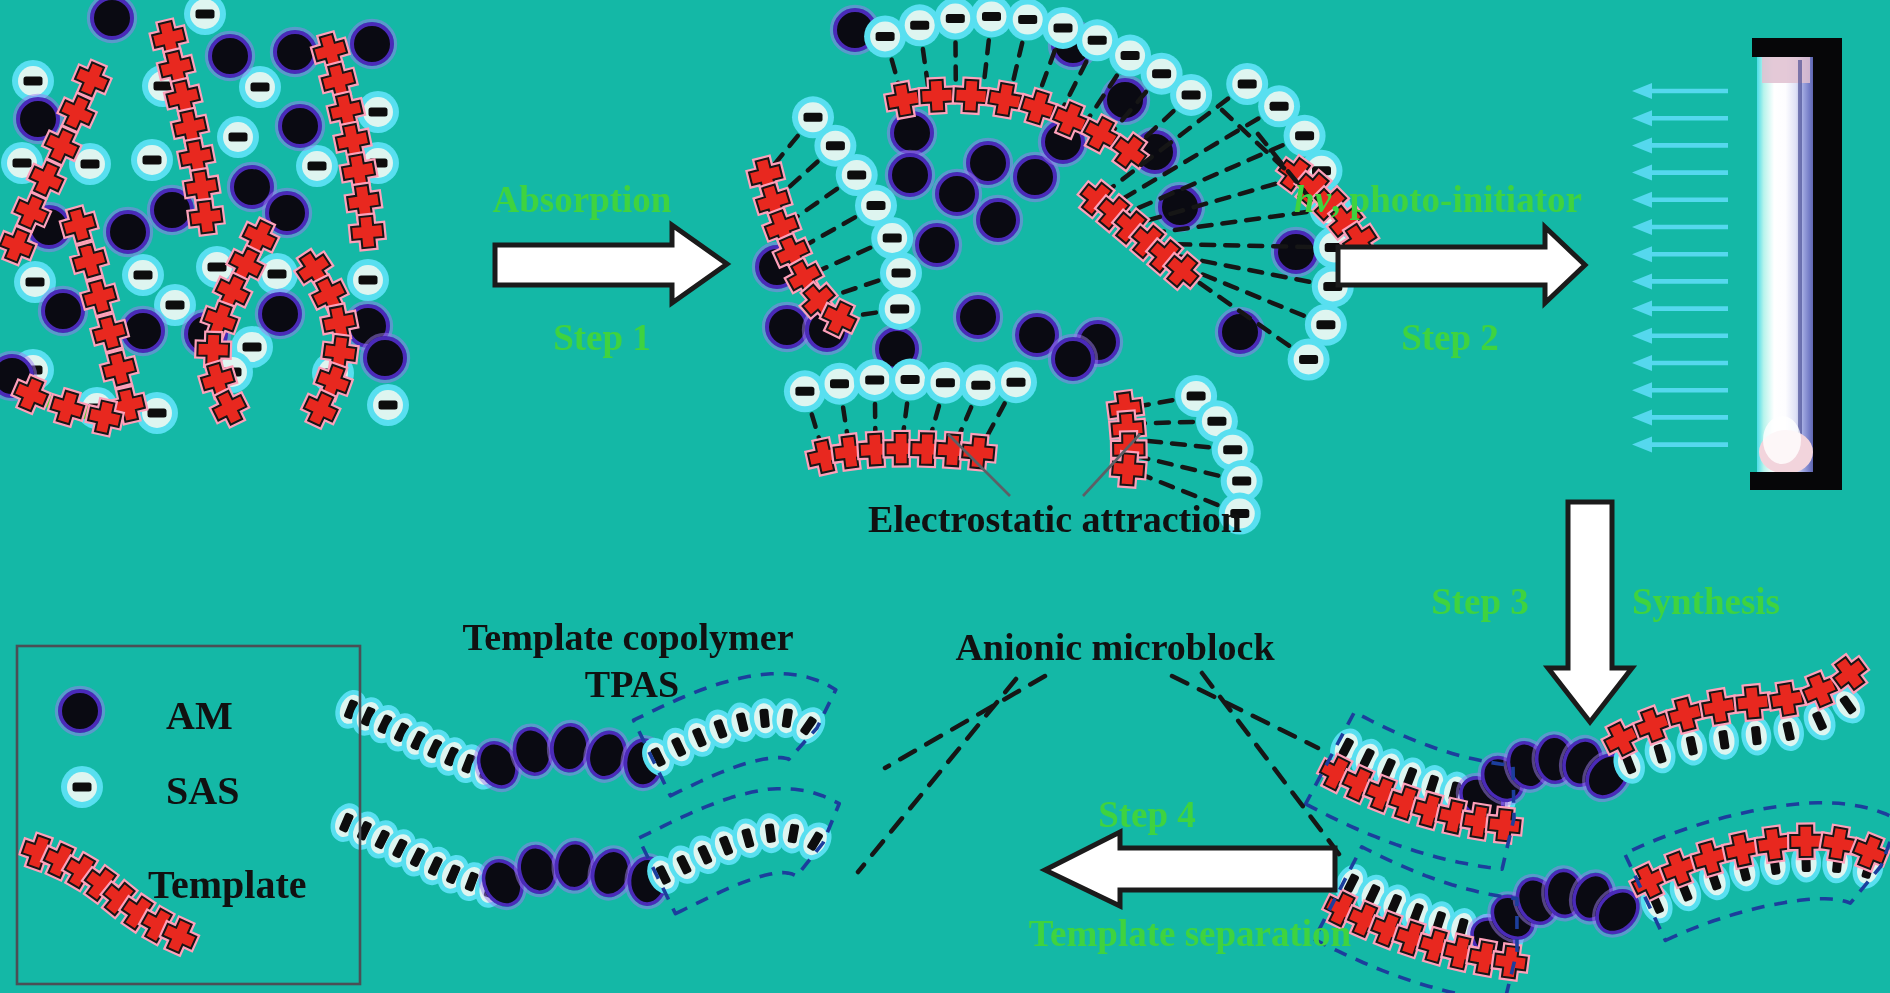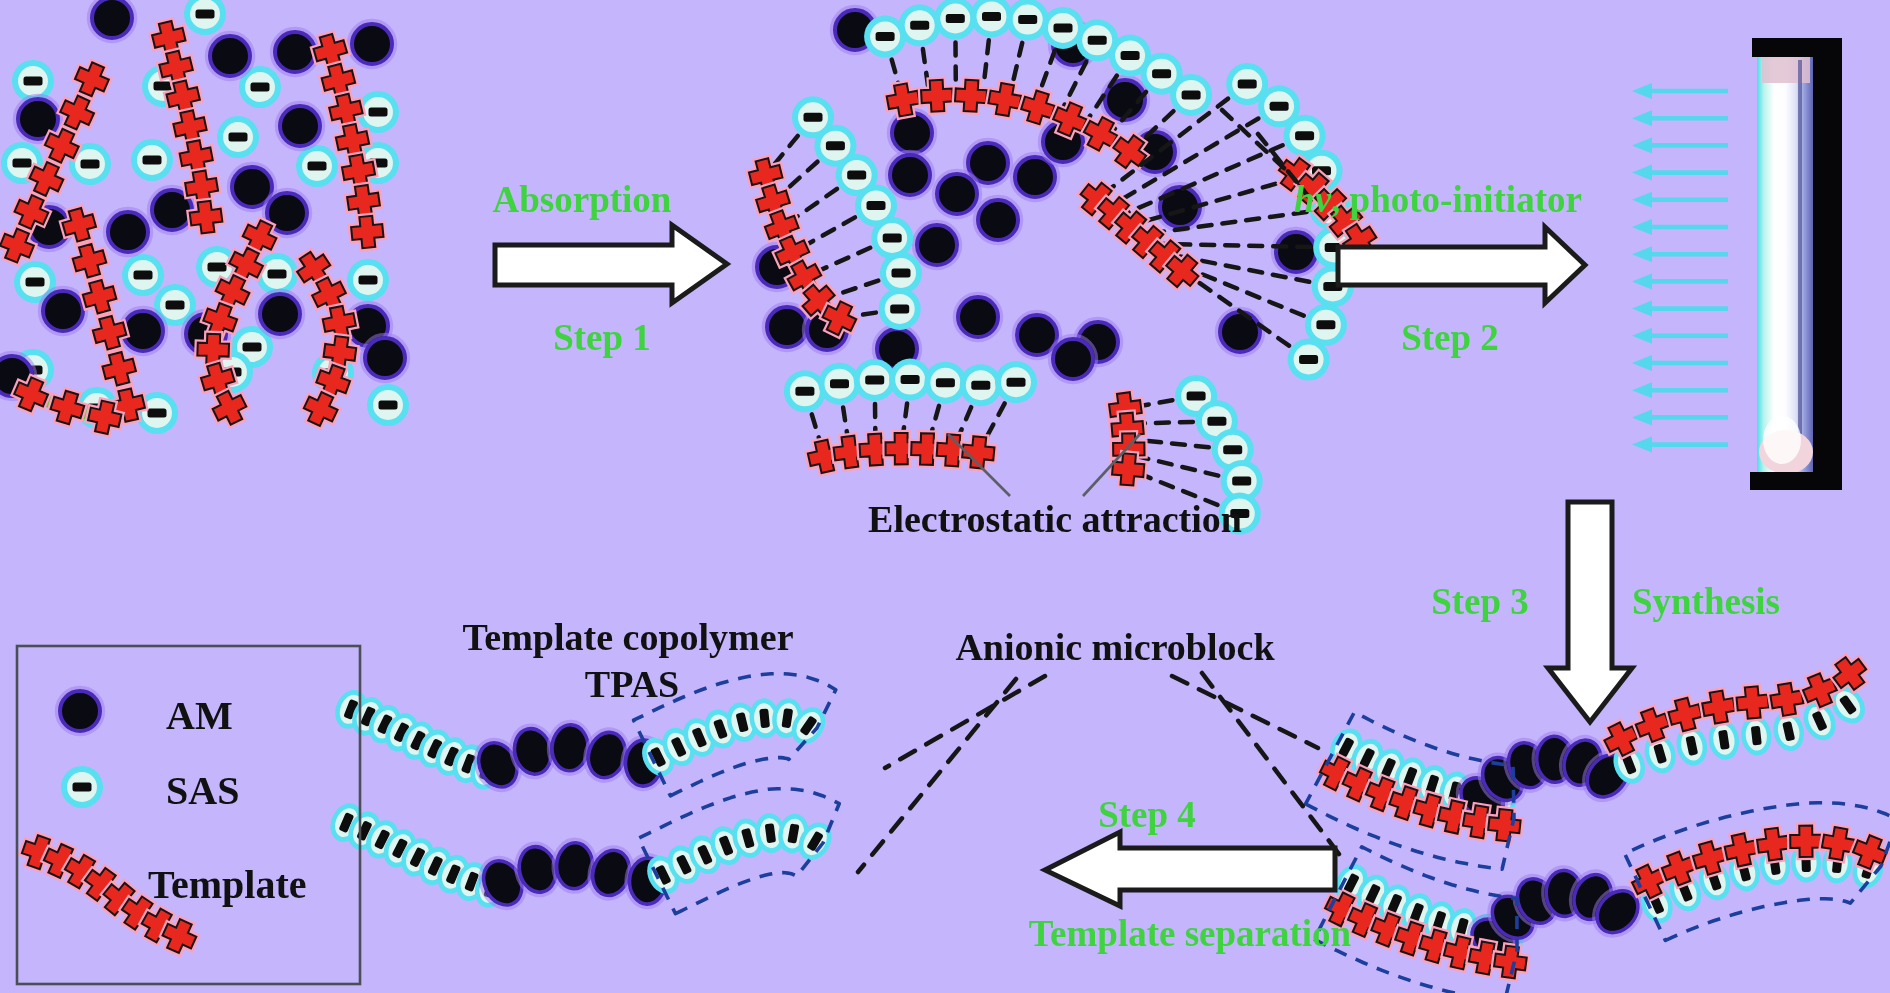--- a/index.html
+++ b/index.html
@@ -1,16 +1,16 @@
 <!DOCTYPE html>
 <html><head>
 <meta charset="utf-8">
 <style>
   html,body{margin:0;padding:0;background:#fff;}
-  #stage{width:1890px;height:993px;position:relative;background:#c4b5fd;overflow:hidden;}
+  #stage{width:1890px;height:993px;position:relative;background:#14b8a6;overflow:hidden;}
   svg{display:block;}
   text{user-select:none;}
   .tband{stroke:#55cf35;stroke-width:13;fill:none;stroke-linecap:round;}
   .dashK{stroke:#161616;stroke-width:4.5;stroke-dasharray:13 11;stroke-linecap:round;}
   .dashC{stroke:#161616;stroke-width:4.5;stroke-dasharray:17 13;stroke-linecap:round;}
   .blob{stroke:#1c3e9c;stroke-width:3.6;fill:none;stroke-dasharray:13 10;stroke-linejoin:round;}
   .gray{stroke:#5c6066;stroke-width:2.6;}
   .barrow{fill:#ffffff;stroke:#1b1b1b;stroke-width:5;stroke-linejoin:miter;}
   .glabel{fill:#3fd33f;font:bold 37px "Liberation Serif",serif;}
   .klabel{fill:#111111;font:bold 38px "Liberation Serif",serif;}

